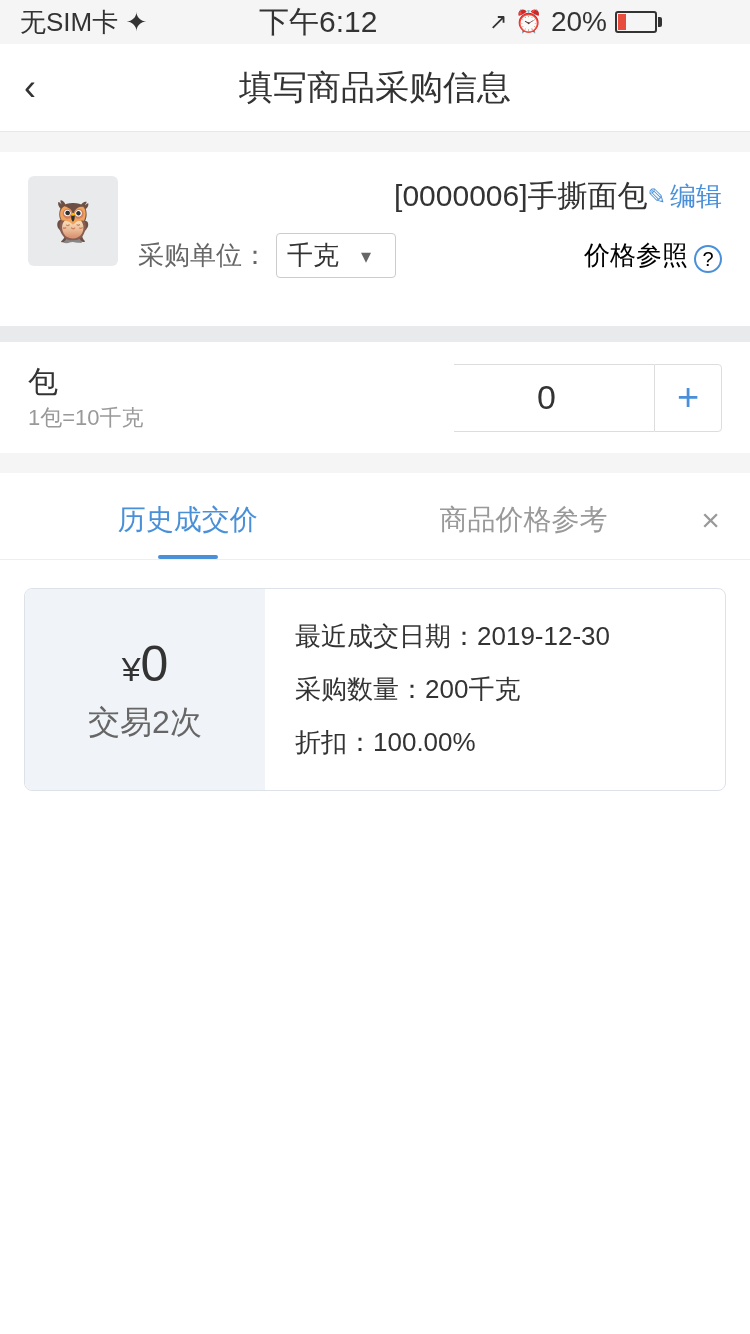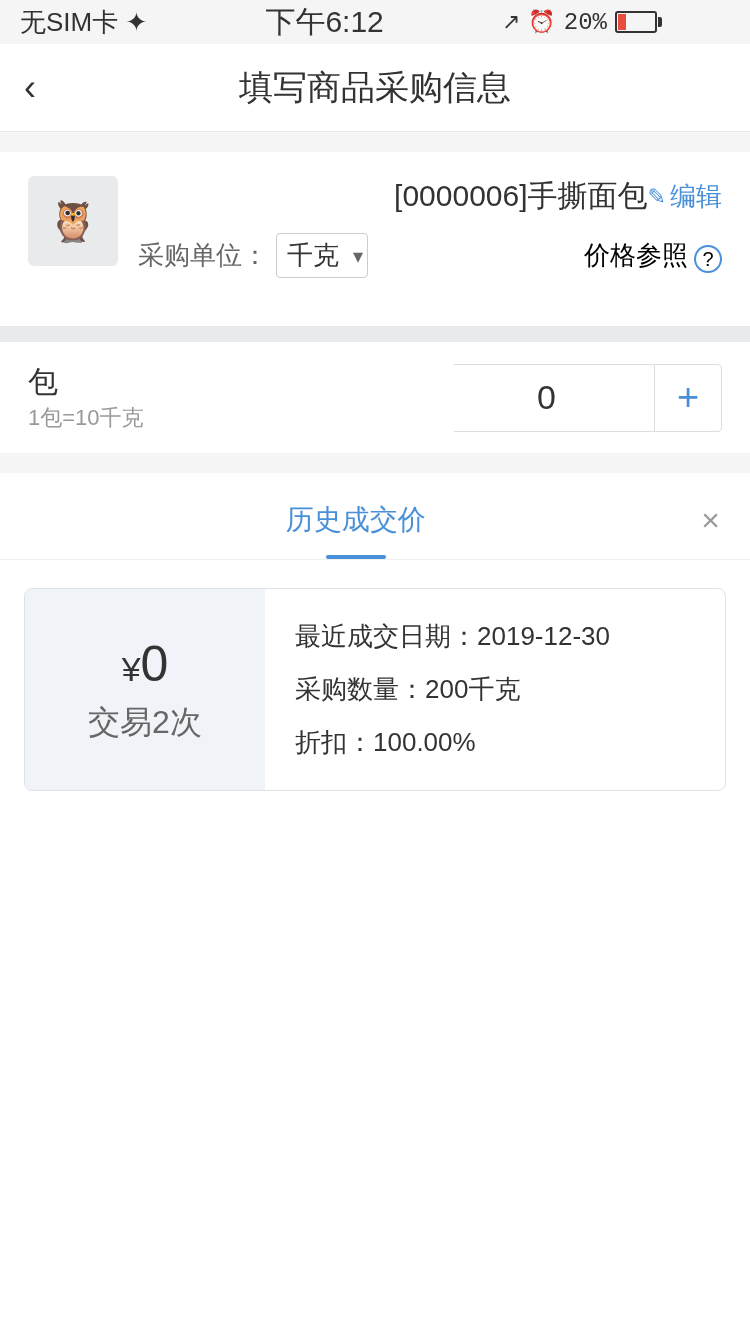--- a/index.html
+++ b/index.html
@@ -152,27 +152,27 @@
       align-items: center;
       justify-content: space-between;
     }
     .unit-label {
       font-size: 26px;
       color: #666;
     }
     .unit-select {
       border: 1px solid #ccc;
       border-radius: 4px;
-      padding: 4px 4px 4px 10px;
+      padding: 4px 24px 4px 10px;
       font-size: 26px;
       color: #333;
       background: #fff;
       display: inline-flex;
       align-items: center;
-      gap: 14px;
+      gap: 22px;
       margin-left: 8px;
       cursor: pointer;
     }
     .unit-chevron {
       font-size: 20px;
       color: #666;
     }
     .price-ref {
       font-size: 26px;
       color: #000000;
@@ -354,21 +354,21 @@
 <body>
 
 <div class="status-bar">
   <div class="status-left">
     <span>无SIM卡 ✦</span>
   </div>
   <div class="status-center">下午6:12</div>
   <div class="status-right">
     <span style="font-size:22px;">↗</span>
     <span style="font-size:22px;">⏰</span>
-    <span style="font-size:24px;font-family:Liberation Mono, monospace;">20%</span>
+    <span style="font-size:28px;">20%</span>
     <div class="battery-icon">
       <div class="battery-body">
         <div class="battery-fill"></div>
       </div>
       <div class="battery-tip"></div>
     </div>
   </div>
 </div>
 
 <div class="nav-bar">
@@ -415,20 +415,21 @@
   </div>
   <div class="qty-input-block">
     <input class="qty-input" type="number" value="0" style="">
     <div class="qty-plus">+</div>
   </div>
 </div>
 
 <div class="tabs-panel">
   <div class="tabs-header">
     <div class="tab-item active">历史成交价</div>
+    <div class="tab-item">商品价格参考</div>
     <div class="tab-close">×</div>
   </div>
   <div class="tab-content">
     <div class="history-card">
       <div class="history-left">
         <div class="history-price">
           <span class="yen">¥</span><span>0</span>
         </div>
         <div class="history-count">交易2次</div>
       </div>

